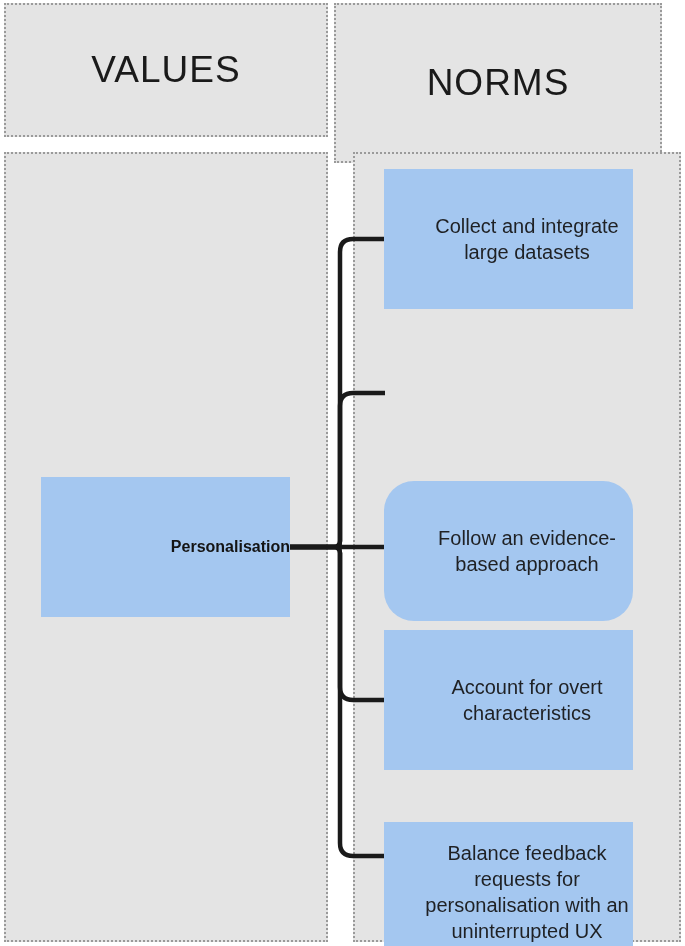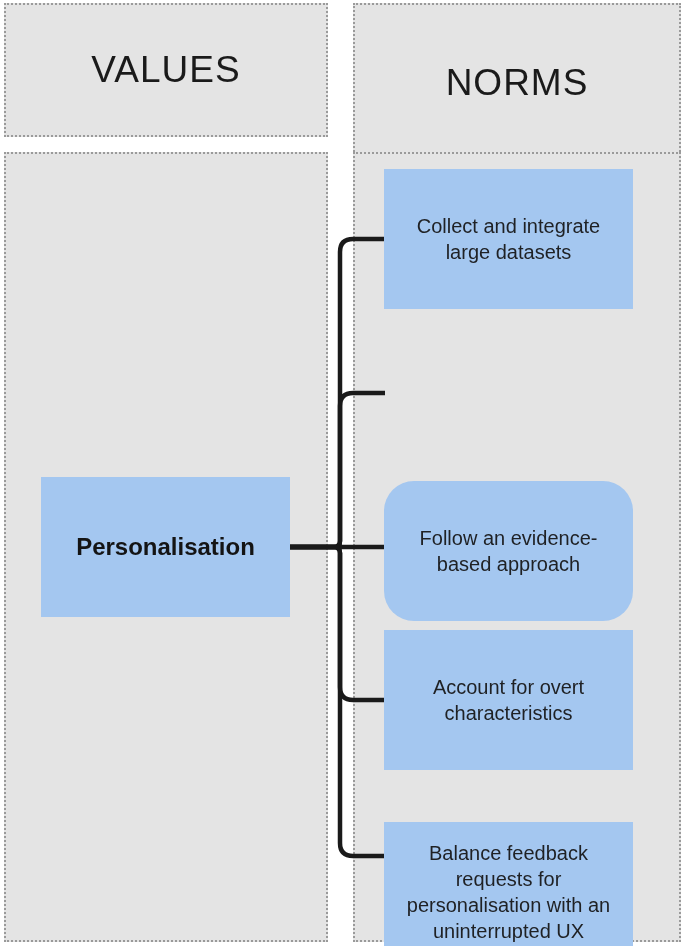--- a/index.html
+++ b/index.html
@@ -16,21 +16,21 @@
     overflow: hidden;
   }
   .panel {
     position: absolute;
     background: #e4e4e4;
     border: 2px dotted #9a9a9a;
     box-sizing: border-box;
     z-index: 1;
   }
   .panel-header-left  { left: 4px;   top: 3px;   width: 324px; height: 134px; }
-  .panel-header-right { left: 353px; top: 3px;   width: 328px; height: 160px; text-align: right; }
+  .panel-header-right { left: 334px; top: 3px;   width: 328px; height: 160px; text-align: right; }
   .panel-body-left    { left: 4px;   top: 152px; width: 324px; height: 790px; }
   .panel-body-right   { left: 353px; top: 152px; width: 328px; height: 790px; }
   .header-label {
     width: 100%; height: 100%;
     display: flex; align-items: center; justify-content: center;
     font-size: 37px;
     letter-spacing: 1px;
     color: #1a1a1a;
   }
   .connectors {
@@ -40,30 +40,30 @@
     pointer-events: none;
   }
   .connectors path {
     fill: none;
     stroke: #1a1a1a;
     stroke-width: 4.5;
   }
   .bluebox {
     position: absolute;
     background: #a4c7f0;
-    display: flex; align-items: center; justify-content: center;
+    display: flex; align-items: center; justify-content: flex-end;
     text-align: center;
     z-index: 3;
     box-sizing: border-box;
   }
   .value-box {
     left: 41px; top: 477px; width: 249px; height: 140px;
   }
   .value-box .label {
-    font-size: 24px;
+    font-size: 16px;
     font-weight: bold;
     color: #141414;
   }
   .norm-box {
     left: 384px; width: 249px; height: 140px;
   }
   .norm-box .label {
     max-width: 212px;
     font-size: 20px;
     line-height: 26px;

